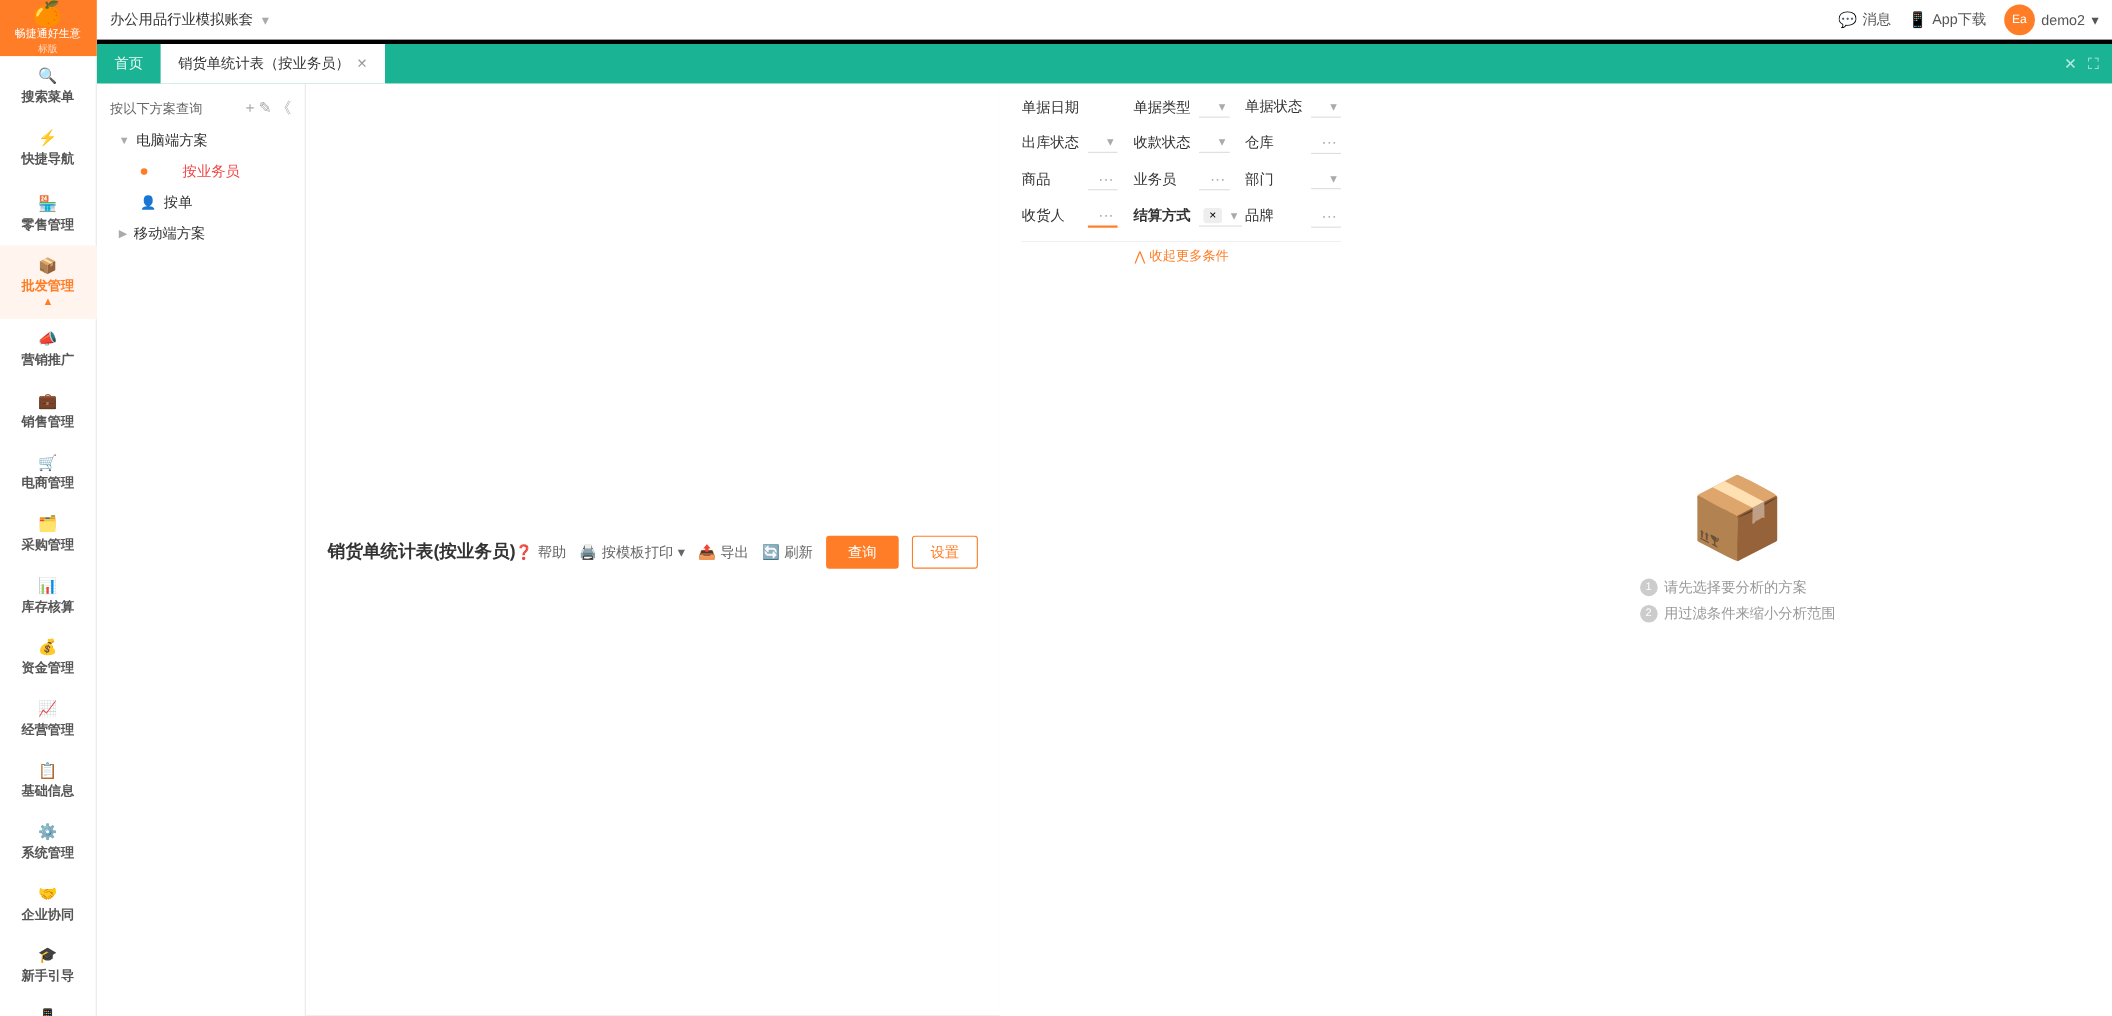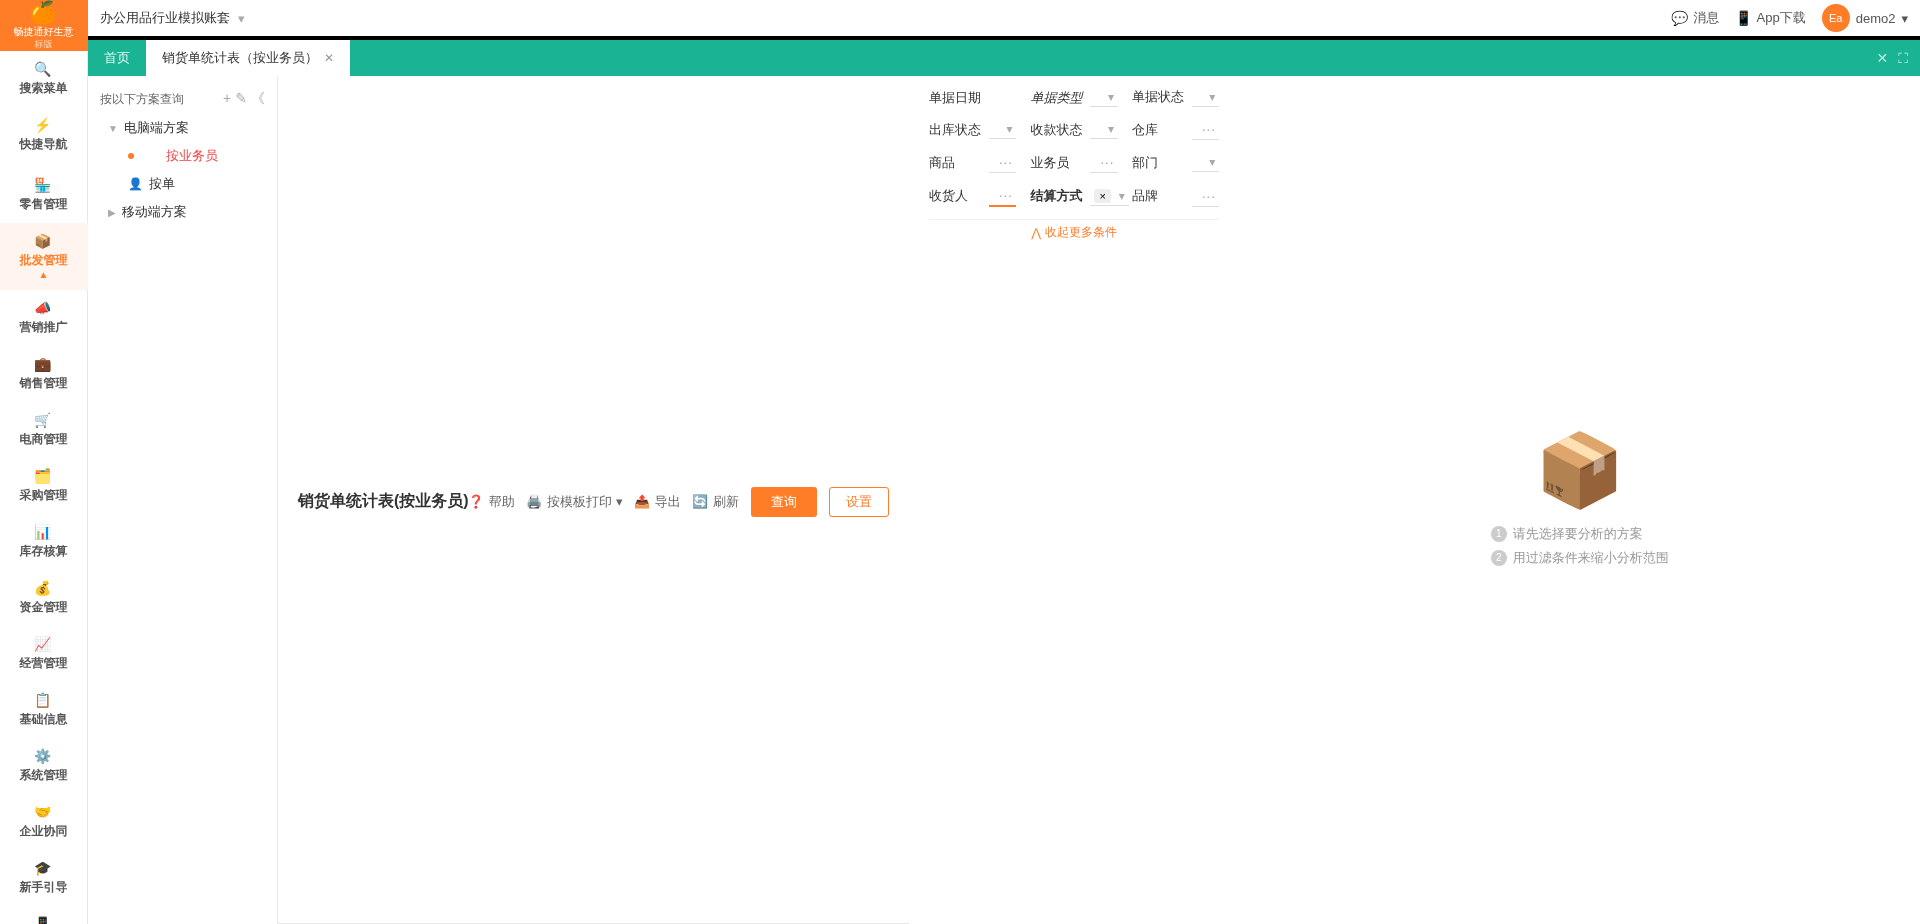--- a/index.html
+++ b/index.html
@@ -254,21 +254,21 @@
 
       <div class="filter-area">
 
         <div class="filter-row">
 
           <div style="display:flex;align-items:center;flex:1;min-width:0;padding-right:10px;">
             <span style="width:60px;font-size:13px;color:#333;flex-shrink:0;">单据日期</span>
           </div>
 
           <div style="display:flex;align-items:center;flex:1;min-width:0;padding-right:10px;">
-            <span style="width:60px;font-size:13px;color:#333;flex-shrink:0;font-style:italic;">单据类型</span>
+            <span style="width:60px;font-size:13px;color:#333;flex-shrink:0;">单据类型</span>
             <div style="flex:1;border-bottom:1px solid #ddd;display:flex;align-items:center;justify-content:space-between;padding:2px 4px;cursor:pointer;">
               <span></span>
               <span style="color:#aaa;font-size:12px;">▾</span>
             </div>
           </div>
 
           <div style="display:flex;align-items:flex-start;flex:1;min-width:0;">
             <span style="width:60px;font-size:13px;color:#333;flex-shrink:0;">单据状态</span>
             <div style="flex:1;border-bottom:1px solid #ddd;display:flex;align-items:center;justify-content:space-between;padding:2px 4px;cursor:pointer;">
               <span></span>

